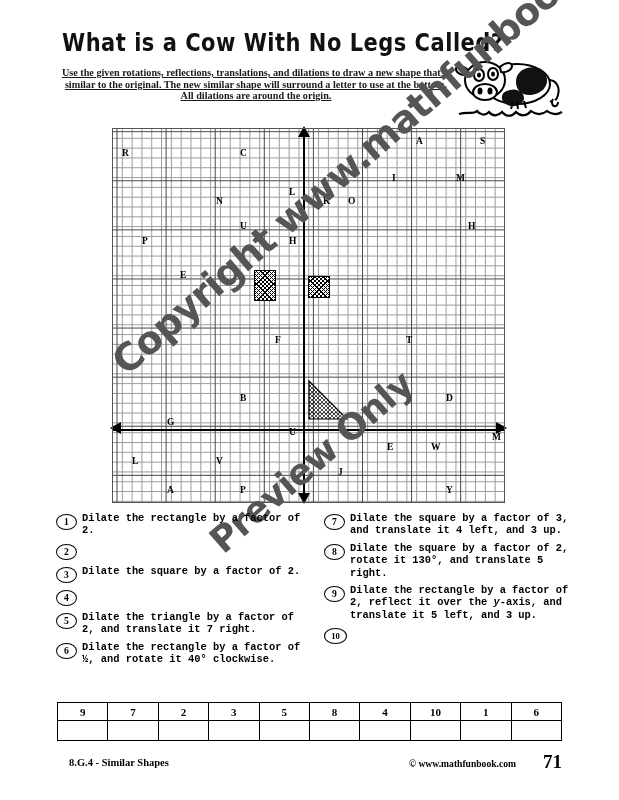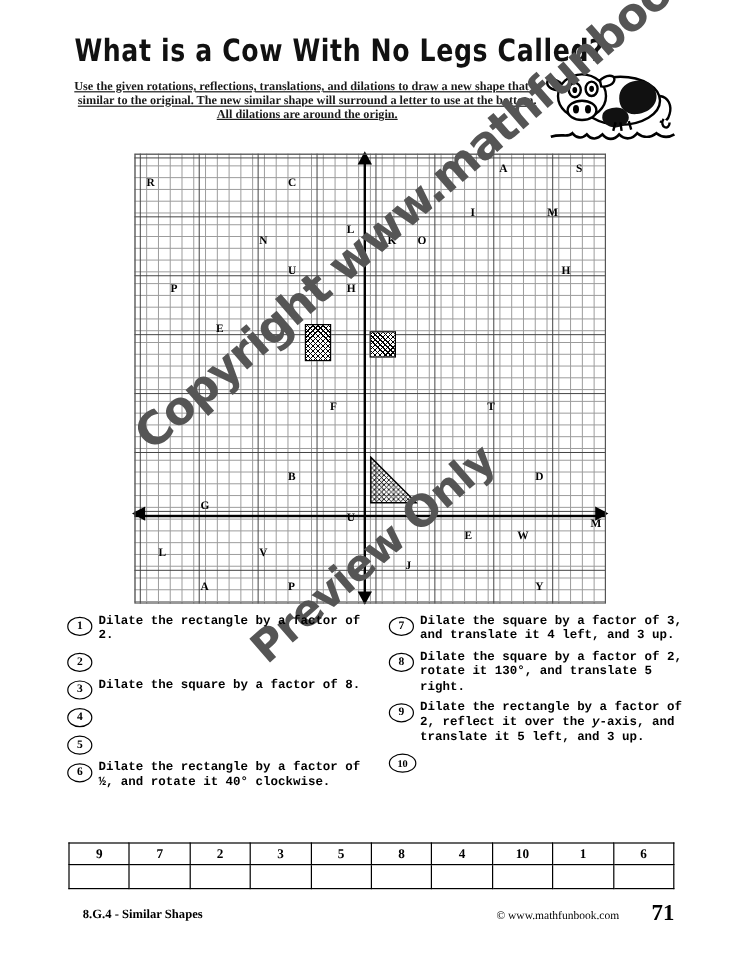--- a/index.html
+++ b/index.html
@@ -95,21 +95,21 @@
   table.ans td{border:1.3px solid #000;height:17px;width:50.5px;
     text-align:center;font-family:"Liberation Serif",serif;font-weight:bold;
     font-size:11px;color:#000;padding:0;}
   table.ans tr.blank td{height:19px;}
 
   
   .footer{position:absolute;left:57px;top:755px;width:505px;height:24px;}
   .fstd{position:absolute;left:0;top:2px;font-family:"Liberation Serif",serif;
     font-weight:bold;font-size:10.5px;color:#000;margin-left:12px;}
   .fcopy{position:absolute;right:46px;top:3px;font-family:"Liberation Serif",serif;
-    font-weight:normal;font-size:9.6px;color:#000;}
+    font-weight:bold;font-size:9.6px;color:#000;}
   .fpage{position:absolute;right:0;top:-4px;font-family:"Liberation Serif",serif;
     font-weight:bold;font-size:19px;color:#000;}
 </style>
 </head>
 <body>
 
 <div class="page">
 
   <div class="header">
     <div class="title">What is a Cow With No Legs Called?</div>
@@ -199,27 +199,28 @@
     <div class="col colL" id="col-left">
         <div class="item">
           <div class="num">1</div>
           <div class="itxt">Dilate the rectangle by a factor of 2.</div>
         </div>
         <div class="item">
           <div class="num">2</div>
         </div>
         <div class="item">
           <div class="num">3</div>
-          <div class="itxt">Dilate the square by a factor of 8.</div>
+          <div class="itxt">Dilate the square by a factor of 2.</div>
         </div>
         <div class="item">
           <div class="num">4</div>
         </div>
         <div class="item">
           <div class="num">5</div>
+          <div class="itxt">Dilate the triangle by a factor of 2, and translate it 7 right.</div>
         </div>
         <div class="item">
           <div class="num">6</div>
           <div class="itxt">Dilate the rectangle by a factor of ½, and rotate it 40° clockwise.</div>
         </div>
       </div>
     <div class="col colR" id="col-right">
         <div class="item">
           <div class="num">7</div>
           <div class="itxt">Dilate the square by a factor of 3, and translate it 4 left, and 3 up.</div>

